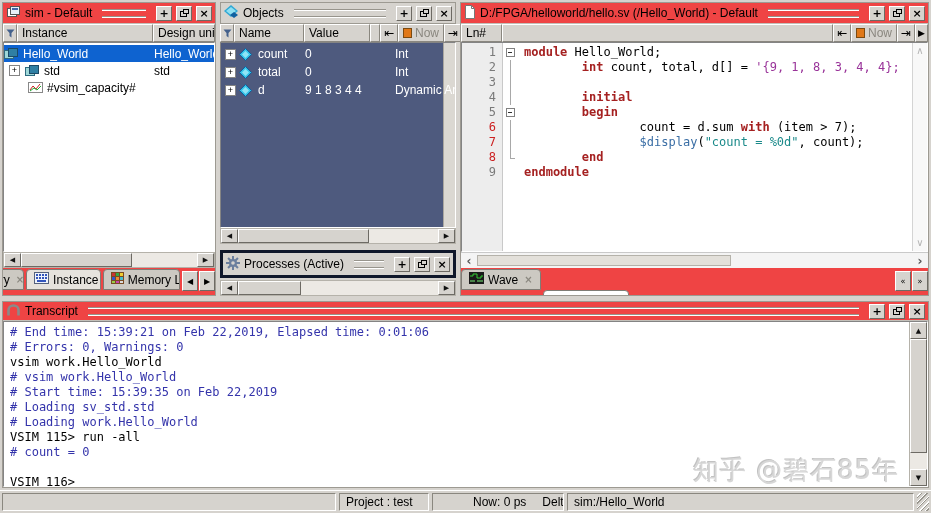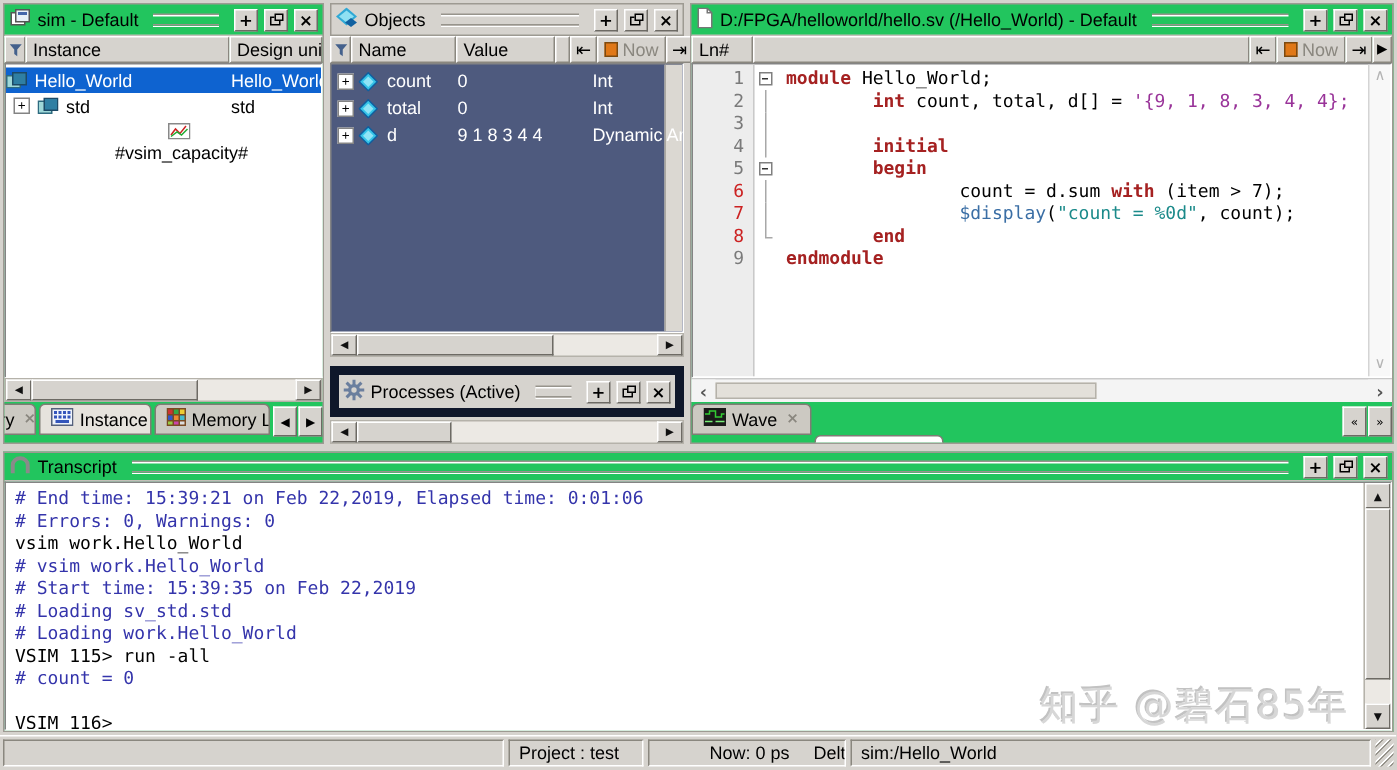--- a/index.html
+++ b/index.html
@@ -1,20 +1,20 @@
 <!DOCTYPE html>
 <html style="--selection-blue: #0e63d0; --objects-bg: #4e5a7e; --transcript-blue: #3434ab; --keyword-red: #a52121; --line-number-red: #cc2222; --system-task-blue: #3a6ea5; --string-teal: #1b8a8a; --number-purple: #993399; --now-orange: #e07818; --chrome-gray: #d6d3ce;"><head>
 <meta charset="utf-8">
 <style>
   html,body{margin:0;padding:0;background:#d6d3ce;}
   .app{position:relative;width:931px;height:513px;background:#d6d3ce;overflow:hidden;
        font-family:"Liberation Sans",sans-serif;font-size:12px;color:#000;}
 
   
-  .panel{position:absolute;display:flex;flex-direction:column;background:#22c55e;
+  .panel{position:absolute;display:flex;flex-direction:column;background:#ef4444;
          border:1px solid #9d9a92;box-sizing:border-box;}
   .titlebar{flex:0 0 20px;display:flex;align-items:center;gap:4px;padding:0 3px;
             border-bottom:1px solid #c3c0b9;}
   .ttitle{white-space:nowrap;}
   .grip{flex:1;height:6px;margin:0 6px;min-width:8px;
         border-top:1px solid #97948c;border-bottom:1px solid #97948c;
         box-shadow:inset 0 1px 0 #fff,0 1px 0 #fff;}
   .wbtn{flex:0 0 16px;width:16px;height:15px;display:flex;align-items:center;justify-content:center;
         background:#d6d3ce;border:1px solid;border-color:#fff #6d6a64 #6d6a64 #fff;
         font:bold 11px/1 "DejaVu Sans",sans-serif;padding:0;}
@@ -80,21 +80,21 @@
   #mid-col{left:220px;top:2px;width:236px;height:294px;border:none;background:transparent;}
   .objects-content{flex:1;background:var(--objects-bg,#4e5a7e);border:1px solid;
                    border-color:#848484 #fff #fff #848484;display:flex;overflow:hidden;}
   .objects-rows{flex:1;padding-top:2px;}
   .ovscroll{flex:0 0 11px;background:#dbd8d2;border-left:1px solid #aaa7a0;}
   .orow{height:18px;display:flex;align-items:center;color:#fff;padding-left:4px;position:relative;white-space:nowrap;}
   .orow .expbox{margin-right:3px;}
   .oval{position:absolute;left:84px;}
   .okind{position:absolute;left:174px;}
   .mid-gap{flex:0 0 6px;}
-  .proc-title{border:6px solid #0f172a;}
+  .proc-title{border:3px solid #0f172a;}
 
   
   #editor-panel{left:460px;top:2px;width:469px;height:294px;}
   .code-area{flex:1;position:relative;background:#fff;border:1px solid;border-color:#848484 #fff #fff #848484;
              display:flex;overflow:hidden;}
   .code-scroll{flex:1;position:relative;padding-top:2px;font-family:"DejaVu Sans Mono",monospace;font-size:12px;}
   .code-scroll::before{content:"";position:absolute;left:0;top:0;bottom:0;width:40px;
                        background:#ededed;border-right:1px solid #c9c9c9;}
   .cline{display:flex;height:15px;align-items:stretch;position:relative;}
   .lnum{flex:0 0 34px;text-align:right;padding-right:7px;color:#7a7a7a;line-height:15px;}
@@ -188,21 +188,21 @@
             <span class="expbox">+</span>
             <span class="rowicon">
               <svg width="14" height="11">
                 <rect x="0.5" y="2.5" width="9" height="8" fill="#9fd8d8" stroke="#2e6b80"></rect>
                 <rect x="4.5" y="0.5" width="9" height="8" fill="#2f7fa3" stroke="#1c4a66"></rect>
               </svg>
             </span>
             <span class="iname">std</span>
             <span class="dunit">std</span>
           </div>
-          <div class="srow" style="padding-left: 24px; flex-direction: column;">
+          <div class="srow" style="padding-left: 24px;">
             <span class="rowicon">
               <svg width="15" height="11">
                 <rect x="0.5" y="0.5" width="14" height="10" fill="#fff" stroke="#888"></rect>
                 <polyline points="2,8 5,4 8,7 12,2" stroke="#cc2222" fill="none"></polyline>
                 <polyline points="2,9 6,6 9,8 13,4" stroke="#22aa33" fill="none"></polyline>
               </svg>
             </span>
             <span class="iname">#vsim_capacity#</span>
           </div>
         </div>

